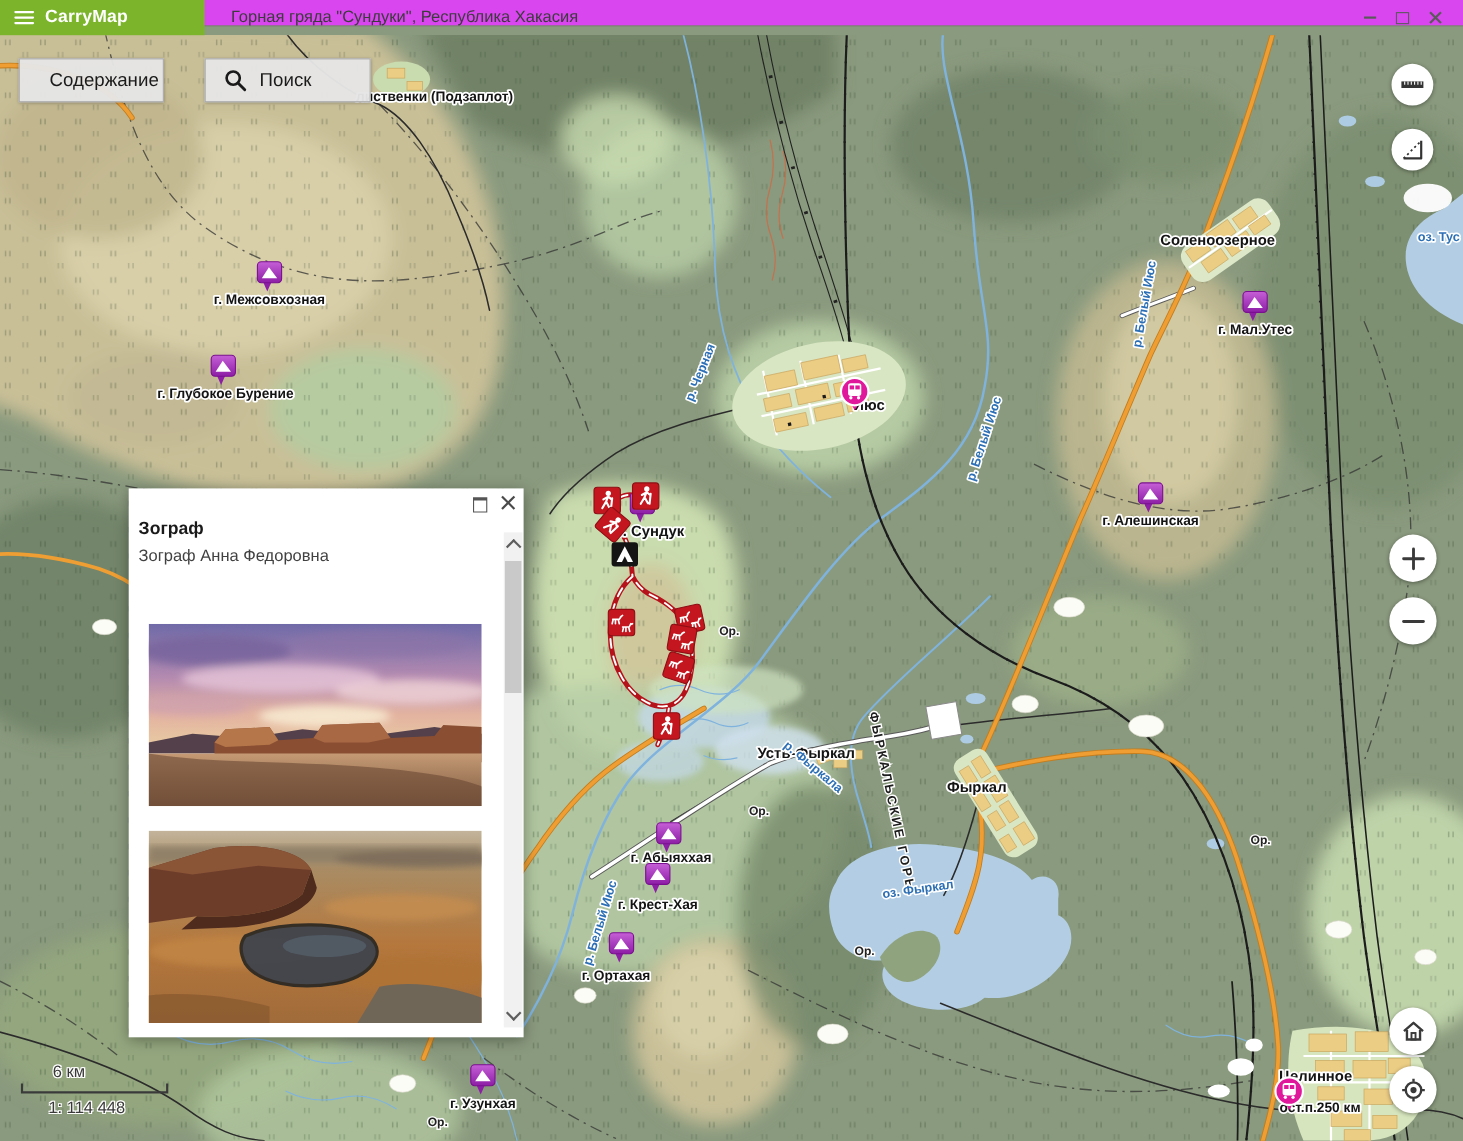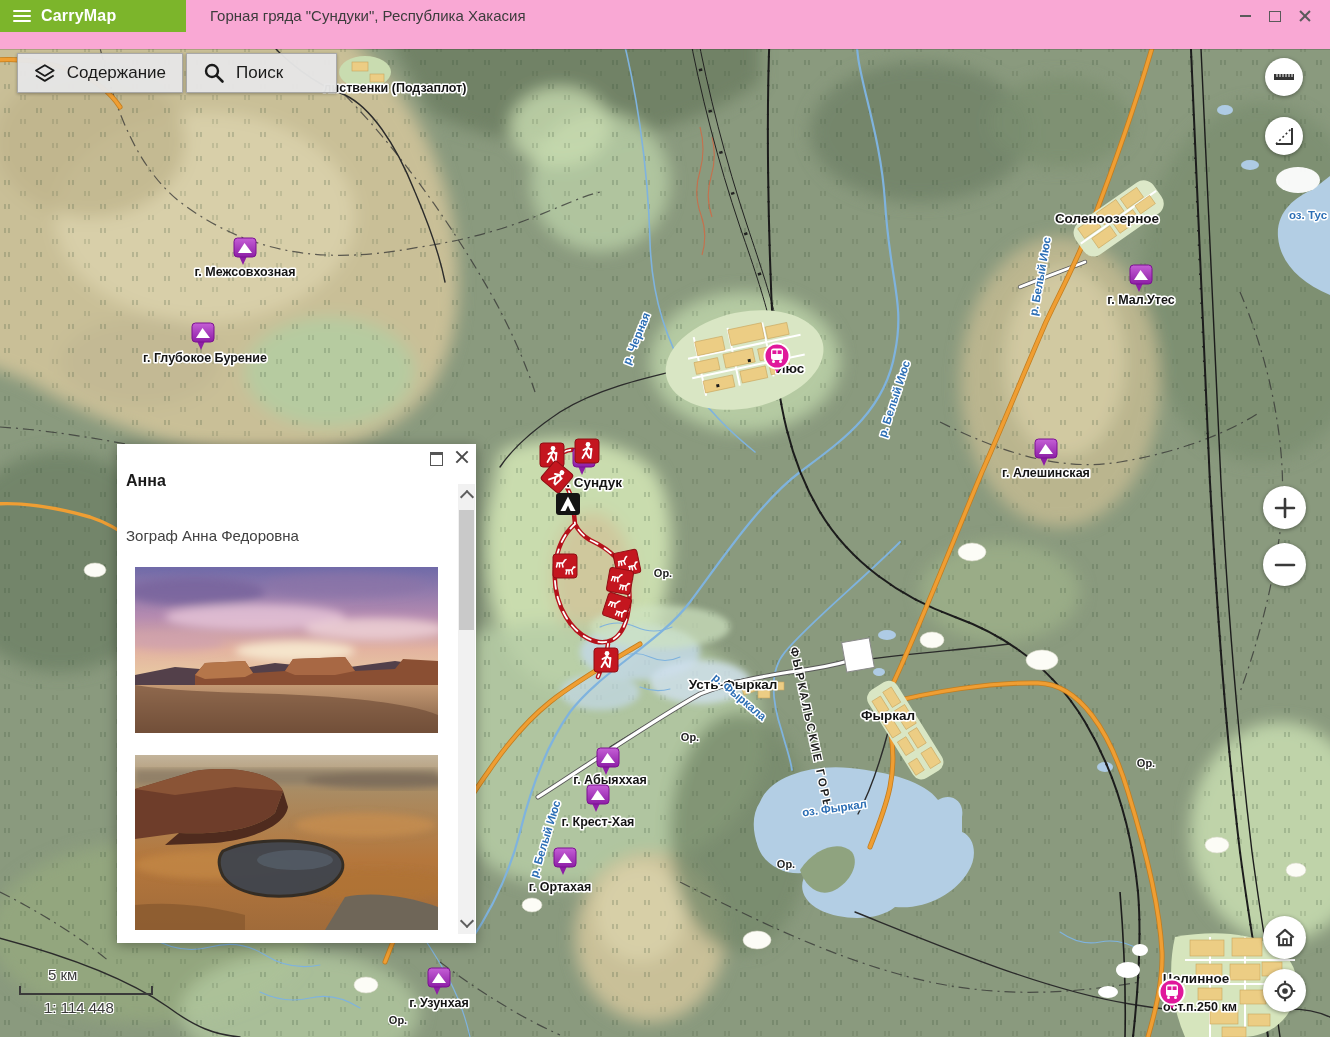--- a/index.html
+++ b/index.html
@@ -2,21 +2,21 @@
 <html><head>
 <meta charset="utf-8">
 <style>
   html,body{margin:0;padding:0;}
   body{
     width:1330px;height:1037px;overflow:hidden;position:relative;
     font-family:"Liberation Sans",sans-serif;background:#8a9a7e;
     -webkit-font-smoothing:antialiased;
   }
   
-  .titlebar{position:absolute;top:0;left:0;width:1330px;height:49px;background:#f9a8d4;z-index:60;
+  .titlebar{position:absolute;top:0;left:0;width:1330px;height:23px;background:#d946ef;z-index:60;
     box-shadow:0 1px 0 rgba(0,0,0,.15);}
   .brand{position:absolute;left:0;top:0;width:186px;height:32px;background:#7cb52b;display:flex;align-items:center;}
   .hamburger{width:18px;height:12px;margin-left:13px;display:flex;flex-direction:column;justify-content:space-between;}
   .hamburger span{display:block;height:2px;background:#fff;border-radius:1px;}
   .brand-name{color:#fff;font-size:16px;font-weight:bold;margin-left:10px;letter-spacing:.2px;}
   .title-text{position:absolute;left:210px;top:0;line-height:32px;font-size:15px;color:#3c3c3c;white-space:nowrap;}
   .win-controls{position:absolute;right:10px;top:0;height:32px;display:flex;align-items:center;}
   .win-btn{width:30px;height:26px;display:flex;align-items:center;justify-content:center;position:relative;}
   .ic-min{width:11px;height:2px;background:#5a5a5a;}
   .ic-max{width:10px;height:9px;border:1.5px solid #5a5a5a;}
@@ -31,39 +31,39 @@
   .lbl{font-size:12.5px;font-weight:bold;fill:#141414;paint-order:stroke fill;stroke:#ffffff;stroke-width:3.2px;stroke-linejoin:round;text-anchor:middle;}
   .lbl-town{font-size:13.5px;}
   .lbl-water{font-size:11.5px;font-weight:bold;fill:#2d6fb5;paint-order:stroke fill;stroke:#ffffff;stroke-width:3px;stroke-linejoin:round;text-anchor:middle;}
   .lbl-range{font-size:11.5px;font-weight:bold;fill:#1d1d1d;letter-spacing:2.5px;paint-order:stroke fill;stroke:#ffffff;stroke-width:2.6px;text-anchor:start;}
   .lbl-or{font-size:11px;font-weight:bold;fill:#222;paint-order:stroke fill;stroke:#ffffff;stroke-width:2.6px;text-anchor:middle;}
 
   
   .tool-btn{position:absolute;top:53px;height:40px;background:rgba(229,229,229,.97);border:1px solid #a8a8a8;
     box-sizing:border-box;display:flex;align-items:center;gap:11px;padding:0 16px;z-index:45;
     box-shadow:0 1px 3px rgba(0,0,0,.3);color:#1a1a1a;font-size:17px;cursor:default;}
-  .tool-btn.contents{left:17px;width:166px;}
+  .tool-btn.contents{left:17px;width:132px;}
   .tool-btn.search{left:186px;width:151px;text-align:right;}
 
   .circle-btn{position:absolute;border-radius:50%;background:#fff;z-index:45;
     display:flex;align-items:center;justify-content:center;box-shadow:0 1px 4px rgba(0,0,0,.4);}
   .cb-43{width:43px;height:43px;}
   .cb-38{width:38px;height:38px;}
 
   
   .scalebar{position:absolute;left:14px;top:966px;z-index:30;color:#3a3a3a;}
   .scalebar .t{font-size:15px;text-shadow:-1px -1px 0 #fff,1px -1px 0 #fff,-1px 1px 0 #fff,1px 1px 0 #fff,0 1px 0 #fff,0 -1px 0 #fff;}
   .scalebar .dist{margin-left:34px;}
   .scalebar .ratio{margin-left:30px;margin-top:-2px;}
 
   
   .popup{position:absolute;left:117px;top:444px;width:359px;height:499px;background:#fff;z-index:40;
     box-shadow:0 2px 12px rgba(0,0,0,.35);}
   .popup-title{position:absolute;left:9px;top:28px;font-size:16px;font-weight:bold;color:#1a1a1a;}
-  .popup-author{position:absolute;left:9px;top:53px;font-size:15px;color:#414141;margin-top:30px;}
+  .popup-author{position:absolute;left:9px;top:53px;font-size:15px;color:#414141;}
   .popup-max{position:absolute;right:33px;top:8px;width:11px;height:10px;border:1.5px solid #555;border-top-width:3px;}
   .popup-close{position:absolute;right:7px;top:6px;width:14px;height:14px;}
   .popup-close::before,.popup-close::after{content:"";position:absolute;left:6px;top:-1px;width:2px;height:16px;background:#4a4a4a;}
   .popup-close::before{transform:rotate(45deg);}
   .popup-close::after{transform:rotate(-45deg);}
   .photo{position:absolute;left:18px;width:303px;overflow:hidden;}
   .photo1{top:123px;height:166px;}
   .photo2{top:311px;height:175px;}
   .sb-track{position:absolute;right:1px;top:40px;width:17px;height:450px;background:#f1f1f1;}
   .sb-arrow{position:absolute;left:4px;width:8px;height:8px;border-left:2px solid #5e5e5e;border-top:2px solid #5e5e5e;}
@@ -468,31 +468,31 @@
 </div>
 <div class="circle-btn cb-43" style="left:1263px;top:969px;">
   <svg width="26" height="26" viewBox="0 0 24 24">
     <circle cx="12" cy="12" r="6.5" fill="none" stroke="#3a3a3a" stroke-width="2"></circle>
     <circle cx="12" cy="12" r="2.6" fill="#3a3a3a"></circle>
     <path d="M12,2.5 V5 M12,19 V21.5 M2.5,12 H5 M19,12 H21.5" stroke="#3a3a3a" stroke-width="2"></path>
   </svg>
 </div>
 
 <div class="scalebar">
-  <div class="t dist">5 км</div>
+  <div class="t dist">6 км</div>
   <svg width="150" height="12" viewBox="0 0 150 12">
     <path d="M6,1 V10 M138,1 V10 M6,9 H138" stroke="#3a3a3a" stroke-width="2" fill="none"></path>
   </svg>
   <div class="t ratio">1: 114 448</div>
 </div>
 
 <div class="popup">
   <div class="popup-max"></div>
   <div class="popup-close"></div>
-  <div class="popup-title">Анна</div>
+  <div class="popup-title">Зограф</div>
   <div class="popup-author">Зограф Анна Федоровна</div>
 
   <div class="photo photo1">
     <svg width="303" height="166" viewBox="0 0 303 166">
       <defs>
         <linearGradient id="psky" x1="0" y1="0" x2="0" y2="1">
           <stop offset="0" stop-color="#6f6aa8"></stop>
             <stop offset=".45" stop-color="#b58bb0"></stop>
           <stop offset=".75" stop-color="#e3b3a0"></stop>
             <stop offset="1" stop-color="#e8c9a2"></stop>

